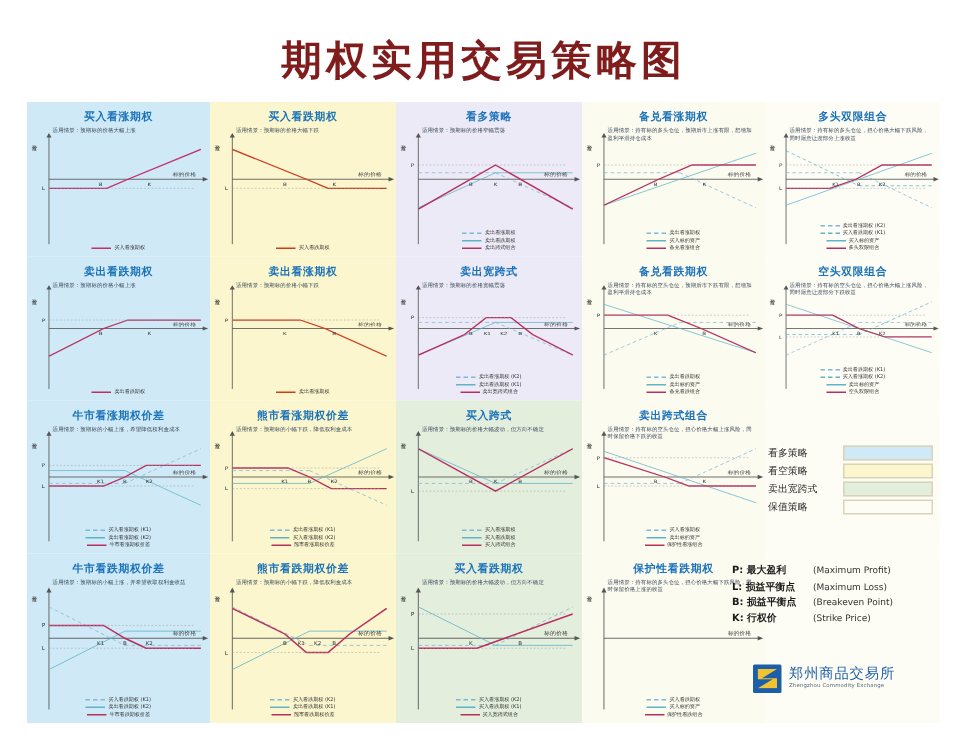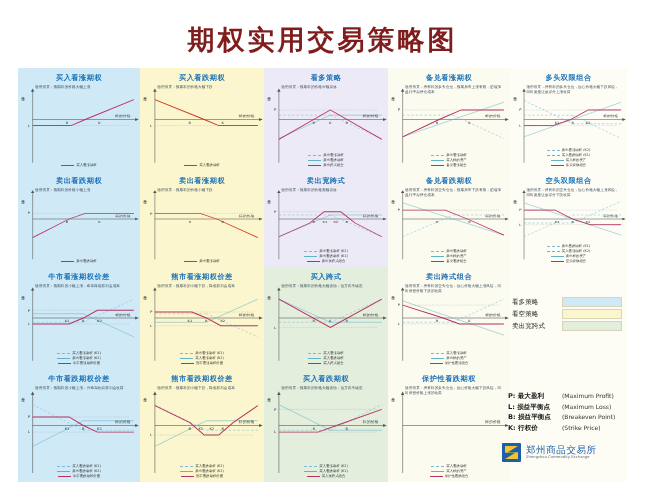--- a/index.html
+++ b/index.html
@@ -52,21 +52,21 @@
   svg.plot{position:absolute;left:0;top:0;width:100%;height:100%;}
 
   
   .legendbox{
     position:absolute;left:496px;top:296px;width:131px;height:72px;
   }
   .lgitem{display:flex;align-items:center;justify-content:flex-start;height:12px;}
   .lgname{font-size:6.6px;color:#2a2a2a;width:44px;margin-left:16px;}
   .lgsw{width:58px;height:8.5px;border:0.5px solid #d9d4b5;margin-left:6px;}
 
-  .abbrbox{position:absolute;left:508px;top:375px;width:138px;margin-top:16px;}
+  .abbrbox{position:absolute;left:488px;top:375px;width:138px;}
   .abrow{display:flex;align-items:baseline;font-size:6.6px;color:#1a1a1a;line-height:1.62;}
   .abcn{width:54px;font-weight:bold;}
   .aben{font-size:6px;color:#333;}
 
   .brand{position:absolute;left:502px;top:443px;display:flex;align-items:center;gap:5px;}
   .blogo{width:19px;height:19px;background:#1c5fa8;position:relative;border-radius:1px;}
   .blogo:after{
     content:"";position:absolute;left:3px;top:3px;width:13px;height:13px;
     background:#f2c230;
     clip-path:polygon(0 0,100% 0,22% 48%,100% 48%,100% 100%,0 100%,78% 52%,0 52%);
@@ -698,20 +698,24 @@
         <div class="lgsw" style="background: rgb(207, 233, 247);"></div>
       </div>
       <div class="lgitem">
         <div class="lgname">看空策略</div>
         <div class="lgsw" style="background: rgb(251, 246, 205);"></div>
       </div>
       <div class="lgitem">
         <div class="lgname">卖出宽跨式</div>
         <div class="lgsw" style="background: rgb(227, 238, 221);"></div>
       </div>
+      <div class="lgitem">
+        <div class="lgname">保值策略</div>
+        <div class="lgsw" style="background: rgb(253, 253, 246);"></div>
+      </div>
     </div>
 
   <div class="abbrbox">
       <div class="abrow">
         <span class="abcn">P: 最大盈利</span>
         <span class="aben">(Maximum Profit)</span>
       </div>
       <div class="abrow">
         <span class="abcn">L: 损益平衡点</span>
         <span class="aben">(Maximum Loss)</span>

